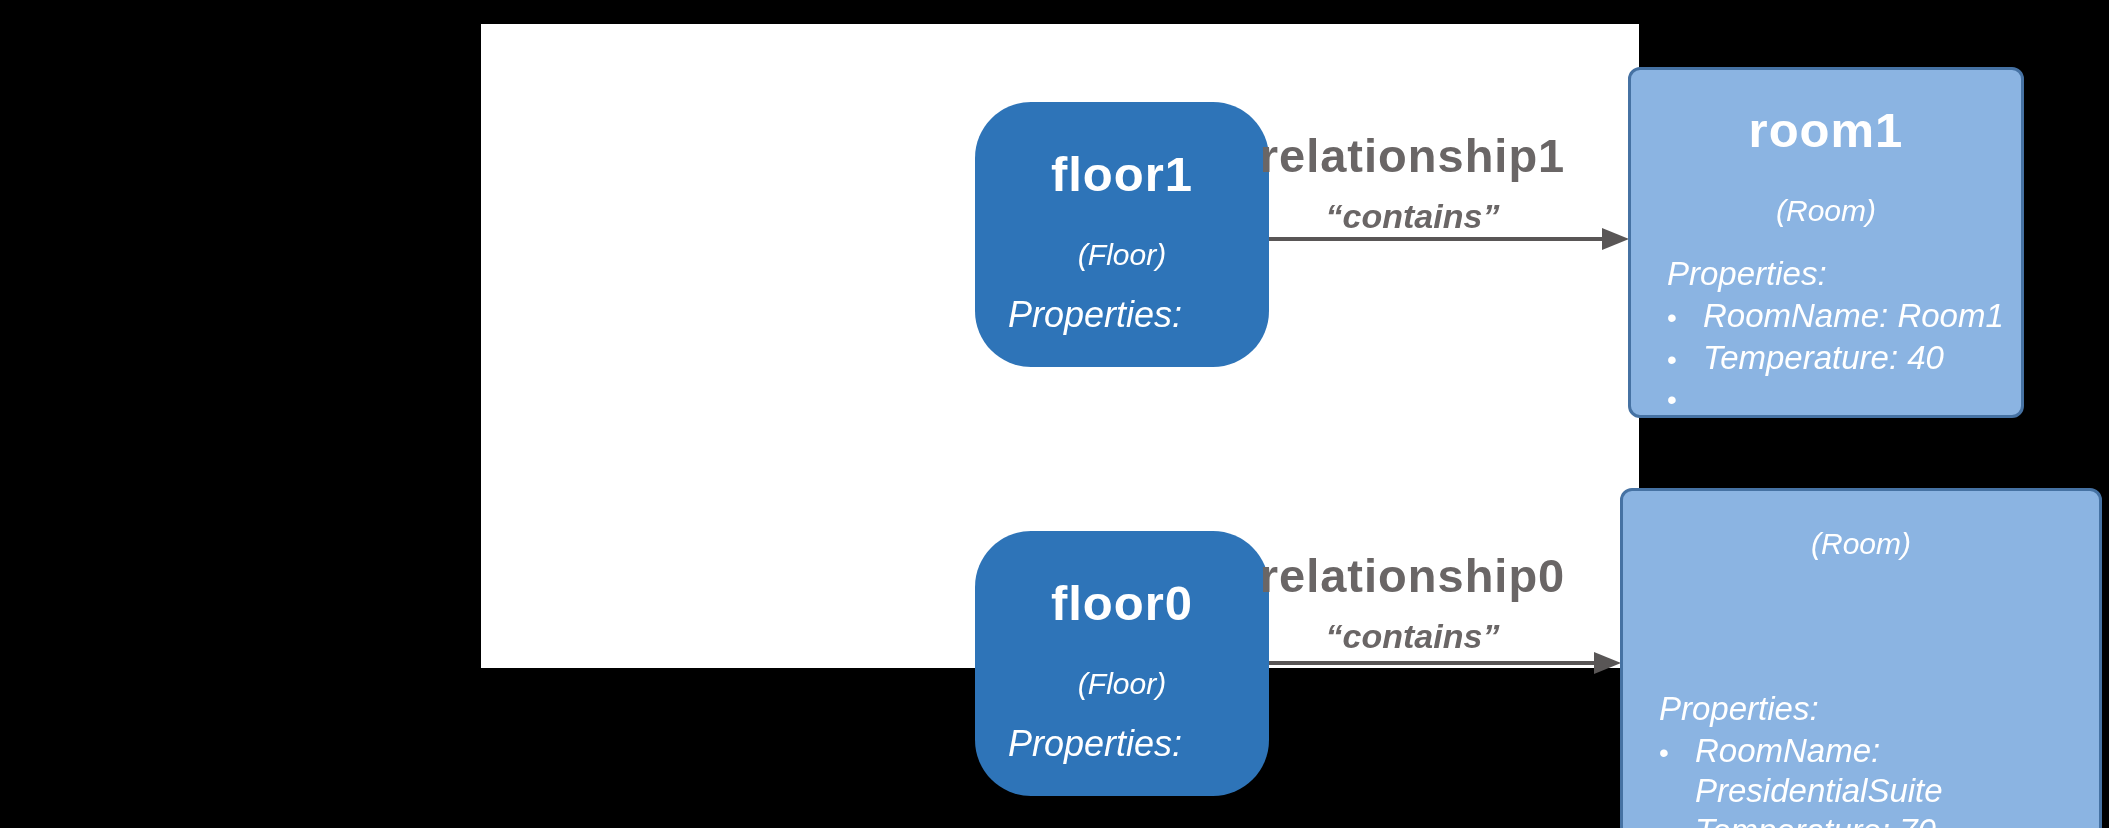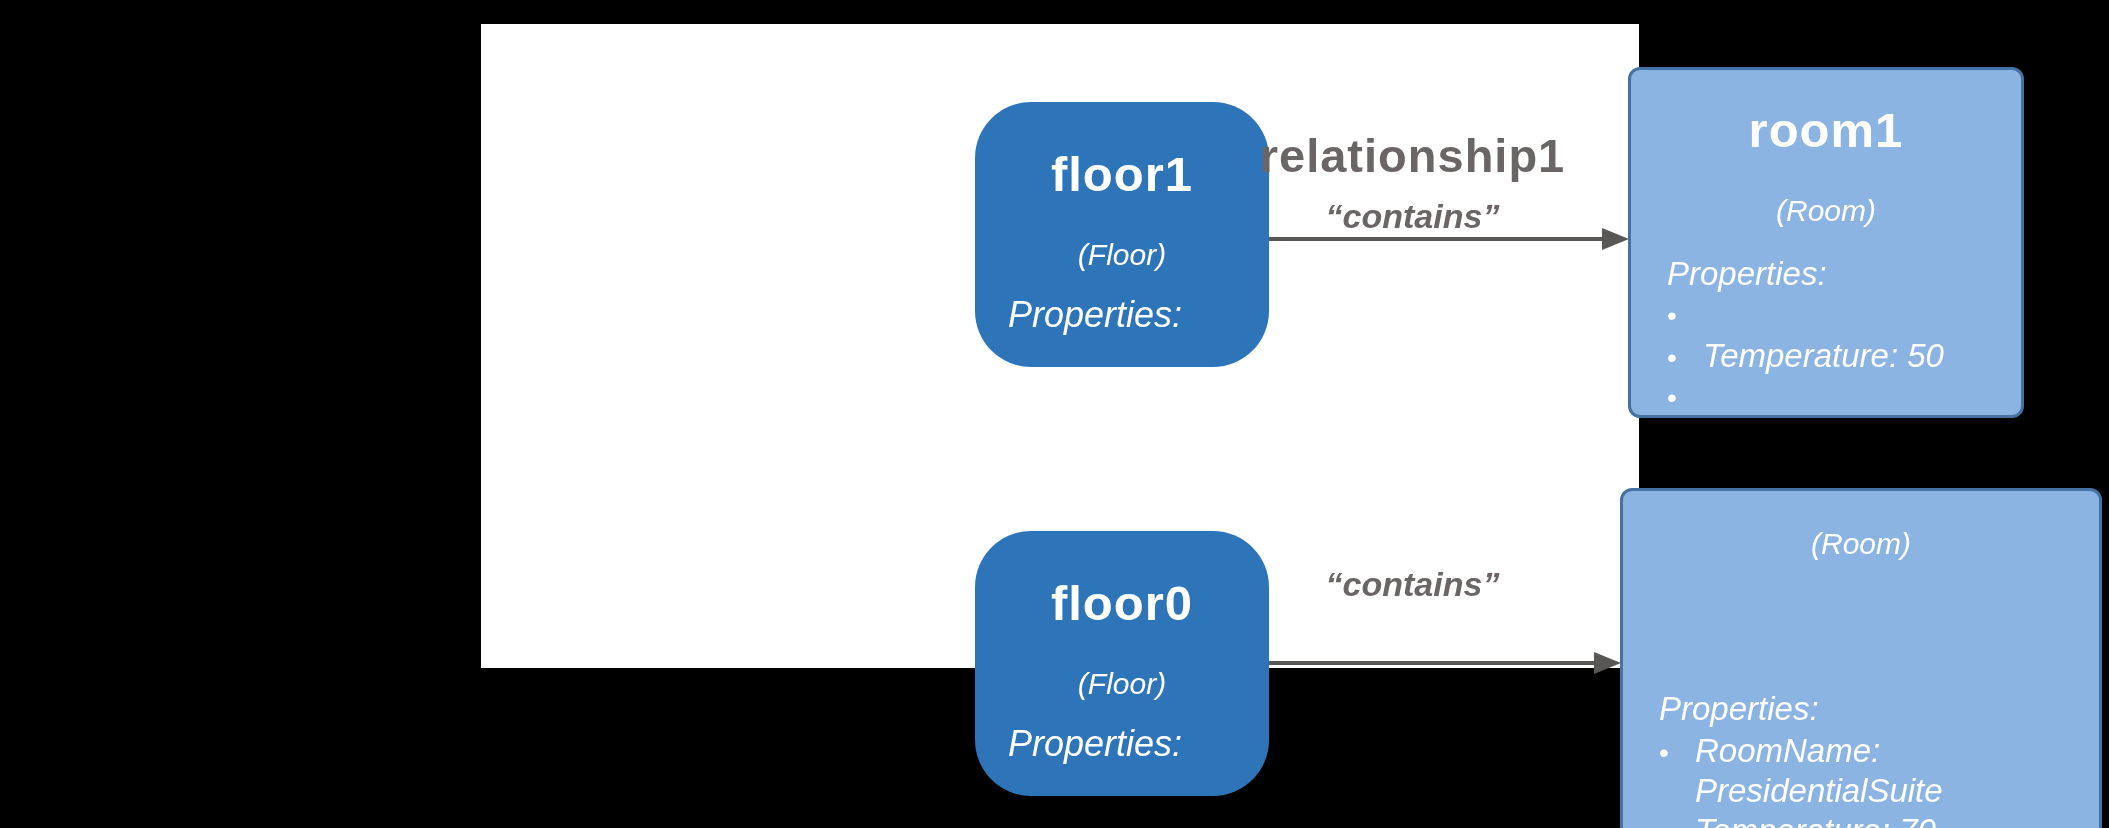--- a/index.html
+++ b/index.html
@@ -146,39 +146,41 @@
     <div class="arrow-head" id="arrow-head-1"></div>
 
     <div class="node room-node" id="node-room1">
       <div class="node-title">room1</div>
       <div class="node-model">(Room)</div>
       <div class="props">
         <div class="props-heading">Properties:</div>
         <ul>
           <li>
             <span class="bullet">•</span>
-          </li>
-          <li>
-            <span class="bullet">•</span>
-            <span>Temperature: 50</span>
+            <span>RoomName: Room1</span>
+          </li>
+          <li>
+            <span class="bullet">•</span>
+            <span>Temperature: 40</span>
           </li>
           <li>
             <span class="bullet">•</span>
           </li>
         </ul>
       </div>
     </div>
 
     <div class="node floor-node" id="node-floor0">
       <div class="node-title">floor0</div>
       <div class="node-model">(Floor)</div>
       <div class="floor-props">Properties:</div>
     </div>
 
     <div class="rel-label" id="rel-label-0">
+      <div class="rel-name">relationship0</div>
       <div class="rel-type">“contains”</div>
     </div>
     <div class="arrow-line" id="arrow-line-0"></div>
     <div class="arrow-head" id="arrow-head-0"></div>
 
     <div class="node room-node" id="node-room0">
       <div class="node-model">(Room)</div>
       <div class="props">
         <div class="props-heading">Properties:</div>
         <ul>

